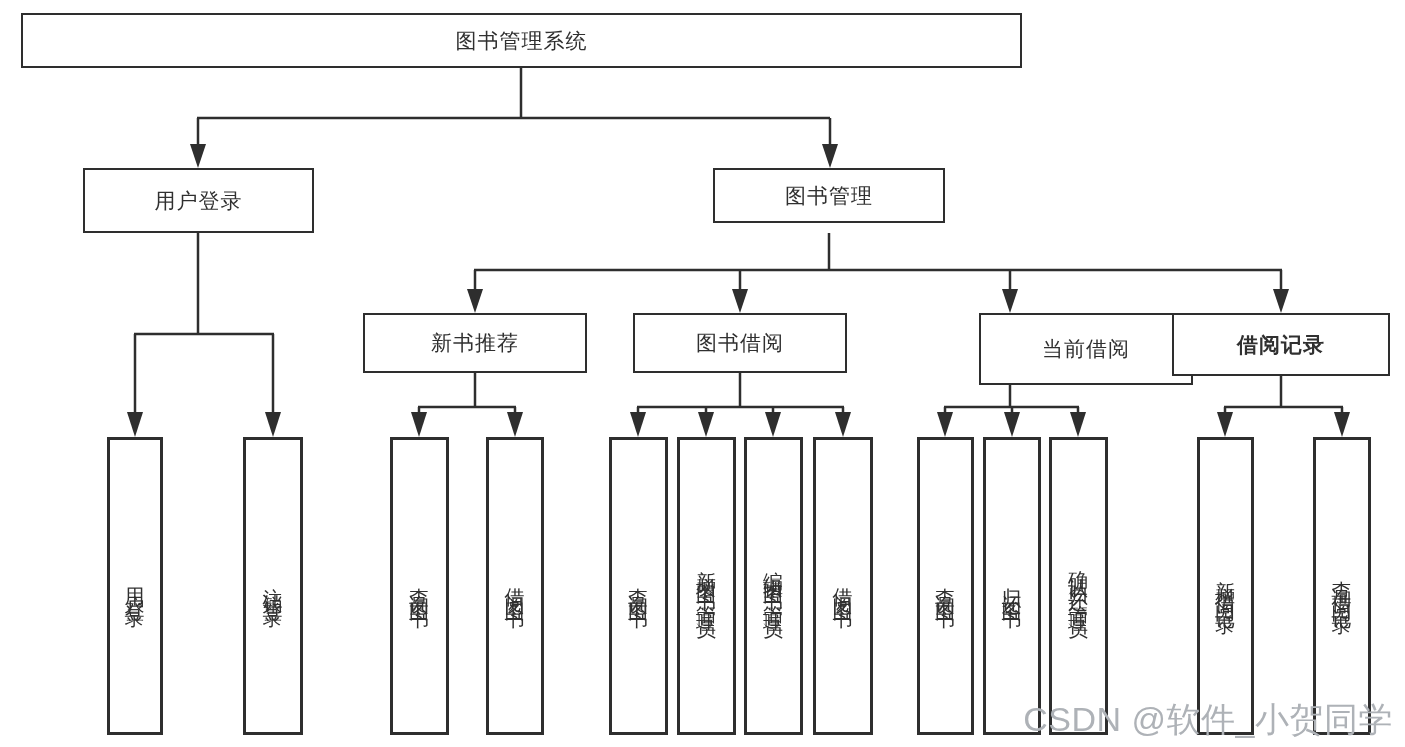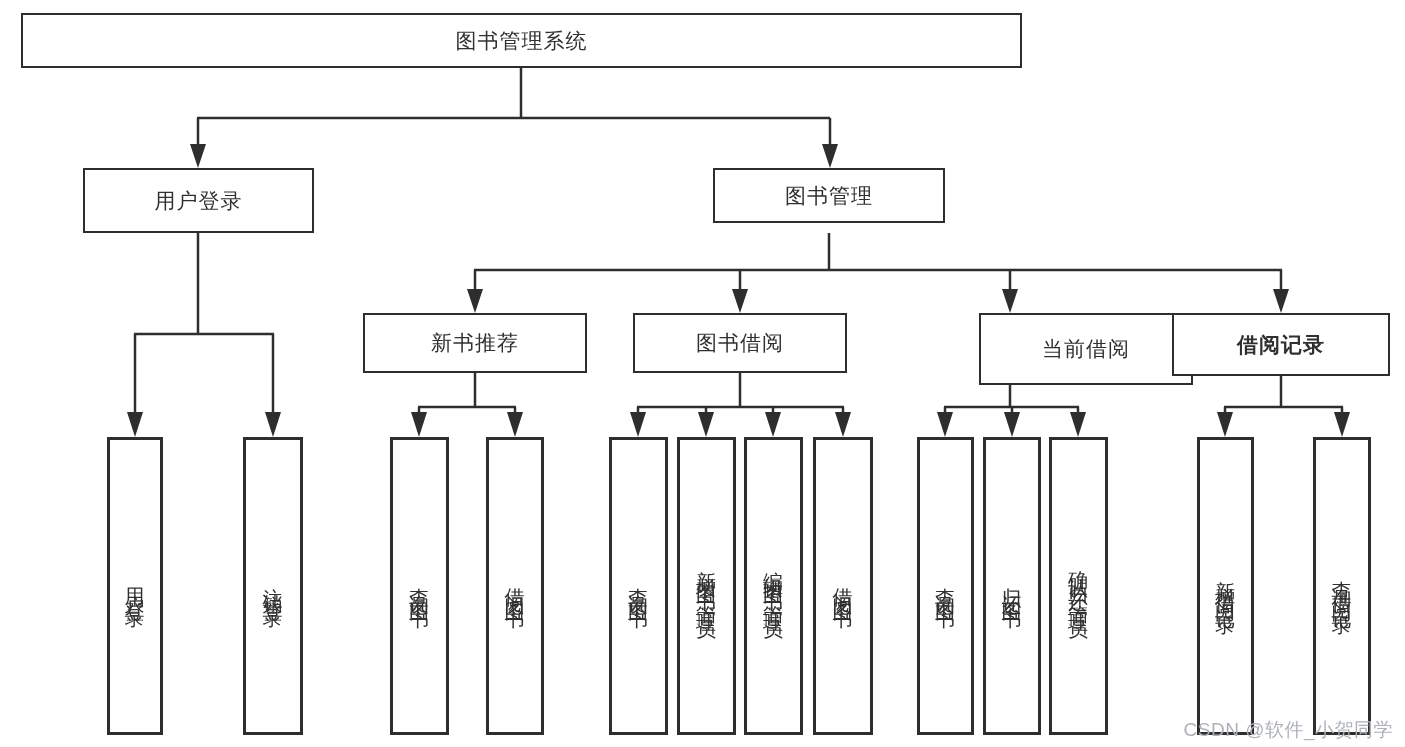--- a/index.html
+++ b/index.html
@@ -37,21 +37,21 @@
     writing-mode: vertical-rl;
     text-orientation: mixed;
     font-size: 20px;
     letter-spacing: 7px;
     line-height: 1;
   }
   .watermark {
     position: absolute;
     right: 12px;
     bottom: 4px;
-    font-size: 19px;
+    font-size: 34px;
     letter-spacing: 0.5px;
     color: #aeb2b7;
     white-space: nowrap;
   }
 </style>
 </head>
 <body>
 
 <div class="canvas">
 

